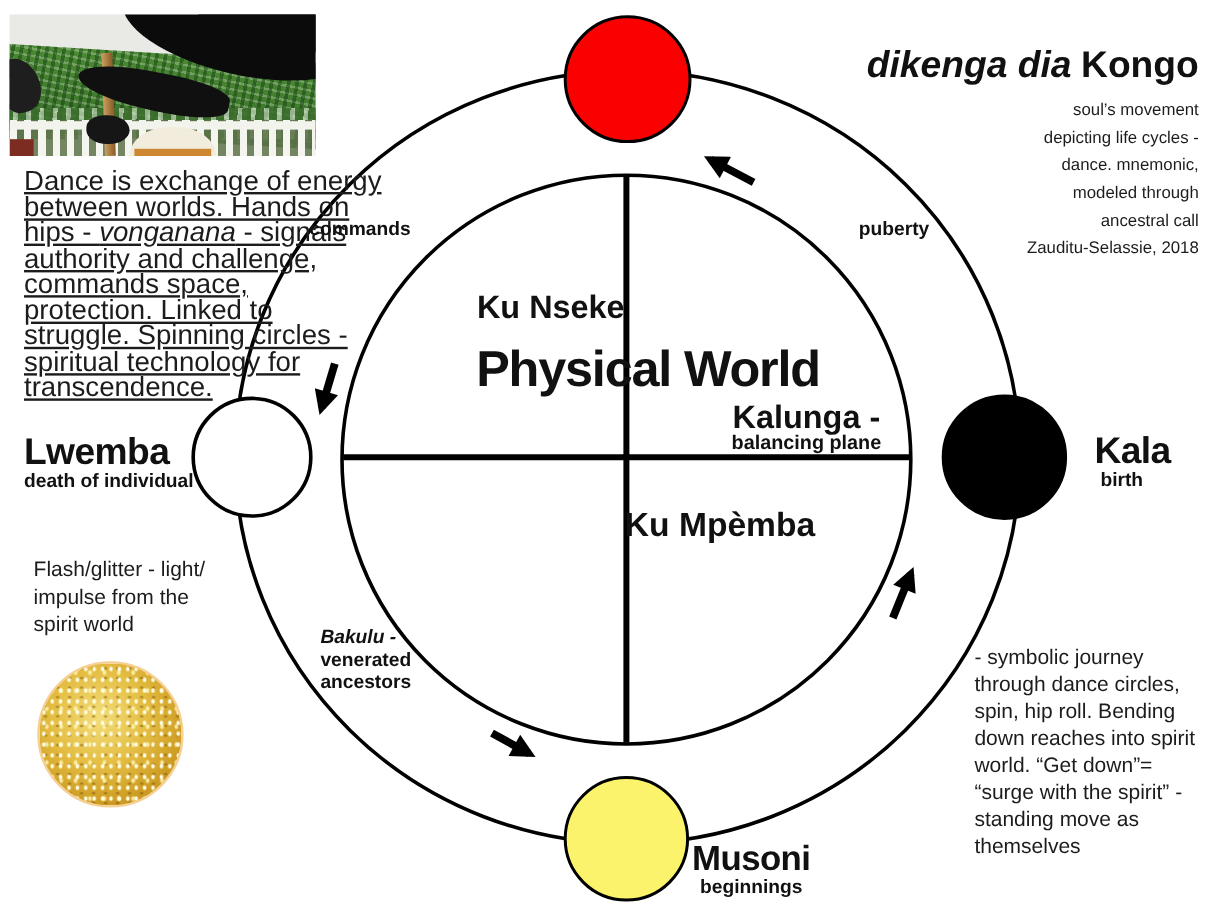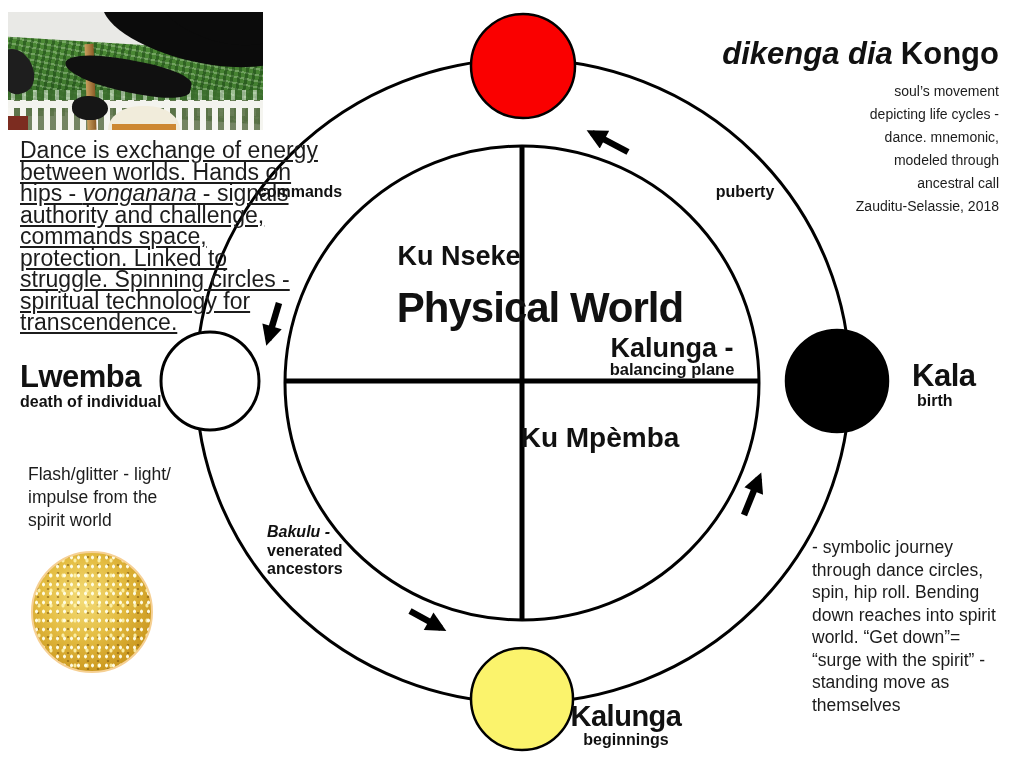--- a/index.html
+++ b/index.html
@@ -172,21 +172,21 @@
 
   <div id="st-right" class="abs">
     <div class="station-name">Kala</div>
     <div class="station-sub">birth</div>
   </div>
   <div id="st-left" class="abs">
     <div class="station-name">Lwemba</div>
     <div class="station-sub">death of individual</div>
   </div>
   <div id="st-bottom" class="abs">
-    <div class="station-name">Kalunga</div>
+    <div class="station-name">Musoni</div>
     <div class="station-sub">beginnings</div>
   </div>
 
   <div id="eldership" class="abs ring-label">commands</div>
   <div id="puberty" class="abs ring-label">puberty</div>
   <div id="bakulu" class="abs">
       <div><span class="it">Bakulu -</span></div>
       <div><span>venerated</span></div>
       <div><span>ancestors</span></div>
     </div>

